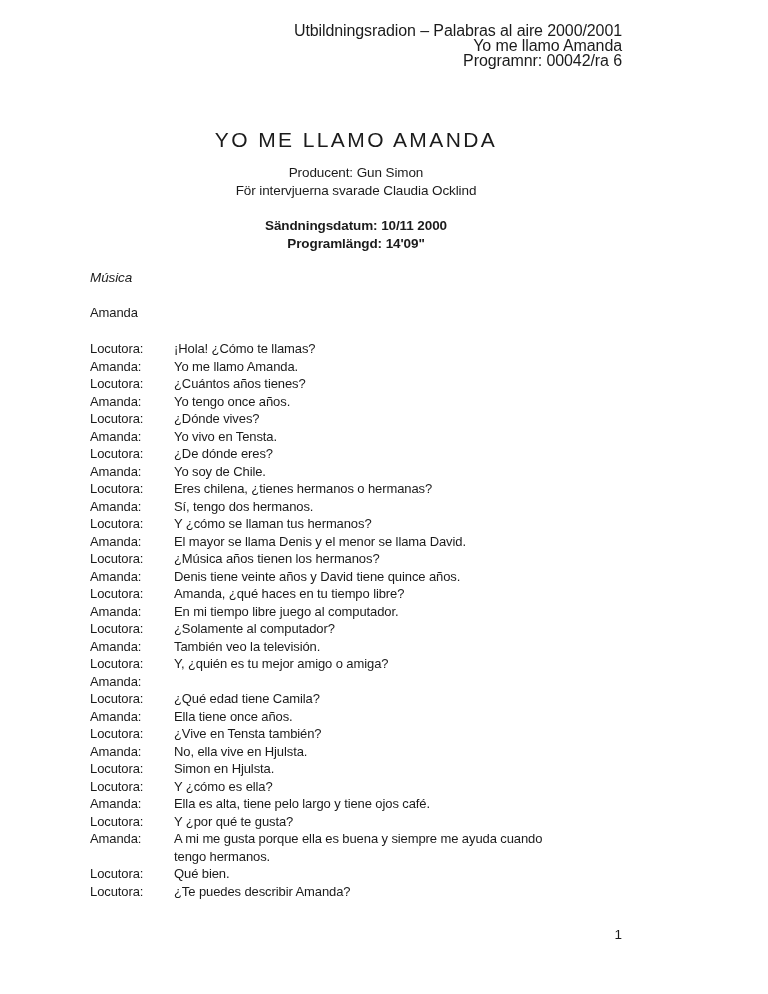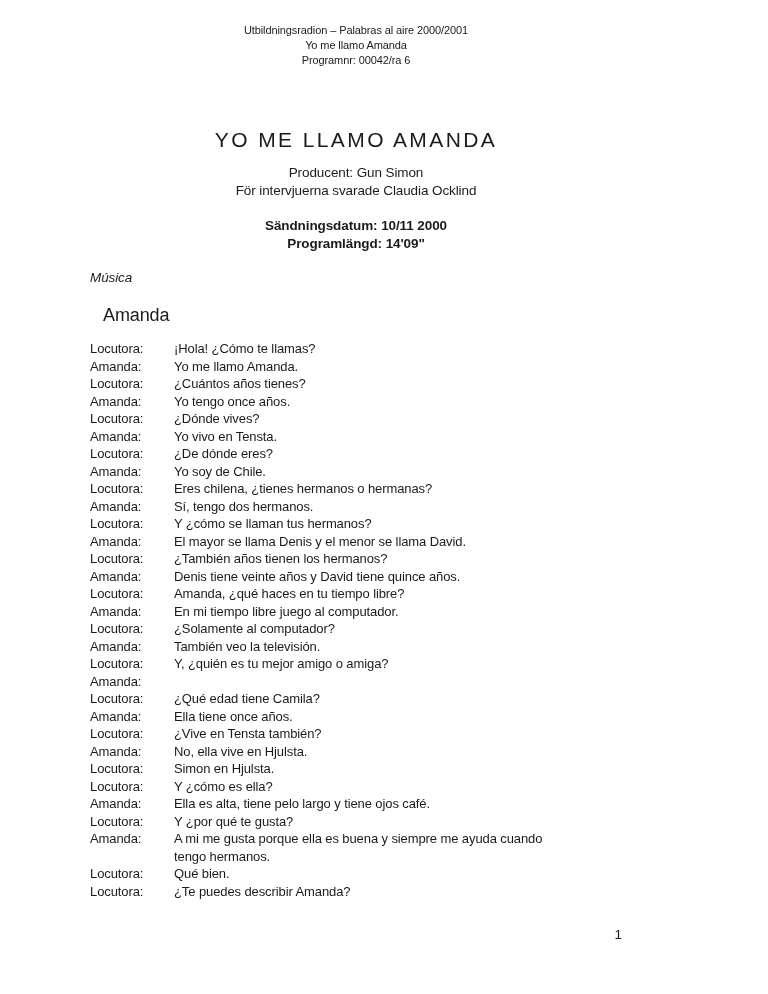--- a/index.html
+++ b/index.html
@@ -10,37 +10,37 @@
     height: 994px;
     margin: 0 auto;
     background: #ffffff;
     font-family: "Liberation Sans", sans-serif;
     color: #1b1b1b;
     overflow: hidden;
     letter-spacing: -0.1px;
   }
   .block { position: absolute; left: 90px; width: 532px; }
 
-  .doc-header { top: 23px; font-size: 11px; line-height: 15px; text-align: center; }
+  .doc-header { top: 23px; font-size: 16px; line-height: 15px; text-align: right; }
 
   .doc-title {
     top: 128px;
     margin: 0;
     text-align: center;
     font-size: 21px;
     font-weight: normal;
     letter-spacing: 2.4px;
     line-height: 24px;
   }
 
   .credits   { top: 164px; text-align: center; font-size: 13.5px; line-height: 18px; }
   .broadcast { top: 217px; text-align: center; font-size: 13.5px; line-height: 18px; font-weight: bold; }
 
   .section-music   { top: 270px; font-size: 13.5px; font-style: italic; }
-  .section-speaker { top: 305px; font-size: 18px; margin-left: 13px; }
+  .section-speaker { top: 305px; font-size: 13px; }
 
   .dialogue { top: 340px; font-size: 13px; line-height: 17.5px; }
   .dlg-row  { display: flex; }
   .dlg-speaker { flex: none; width: 84px; }
   .dlg-text { white-space: pre-line; }
 
   .page-number { top: 927px; text-align: right; font-size: 13.5px; }
 </style>
 </head>
 <body>
@@ -125,21 +125,21 @@
     <span class="dlg-text">Y ¿cómo se llaman tus hermanos?</span>
   </div>
 
   <div class="dlg-row">
     <span class="dlg-speaker">Amanda:</span>
     <span class="dlg-text">El mayor se llama Denis y el menor se llama David.</span>
   </div>
 
   <div class="dlg-row">
     <span class="dlg-speaker">Locutora:</span>
-    <span class="dlg-text">¿También años tienen los hermanos?</span>
+    <span class="dlg-text">¿Música años tienen los hermanos?</span>
   </div>
 
   <div class="dlg-row">
     <span class="dlg-speaker">Amanda:</span>
     <span class="dlg-text">Denis tiene veinte años y David tiene quince años.</span>
   </div>
 
   <div class="dlg-row">
     <span class="dlg-speaker">Locutora:</span>
     <span class="dlg-text">Amanda, ¿qué haces en tu tiempo libre?</span>

